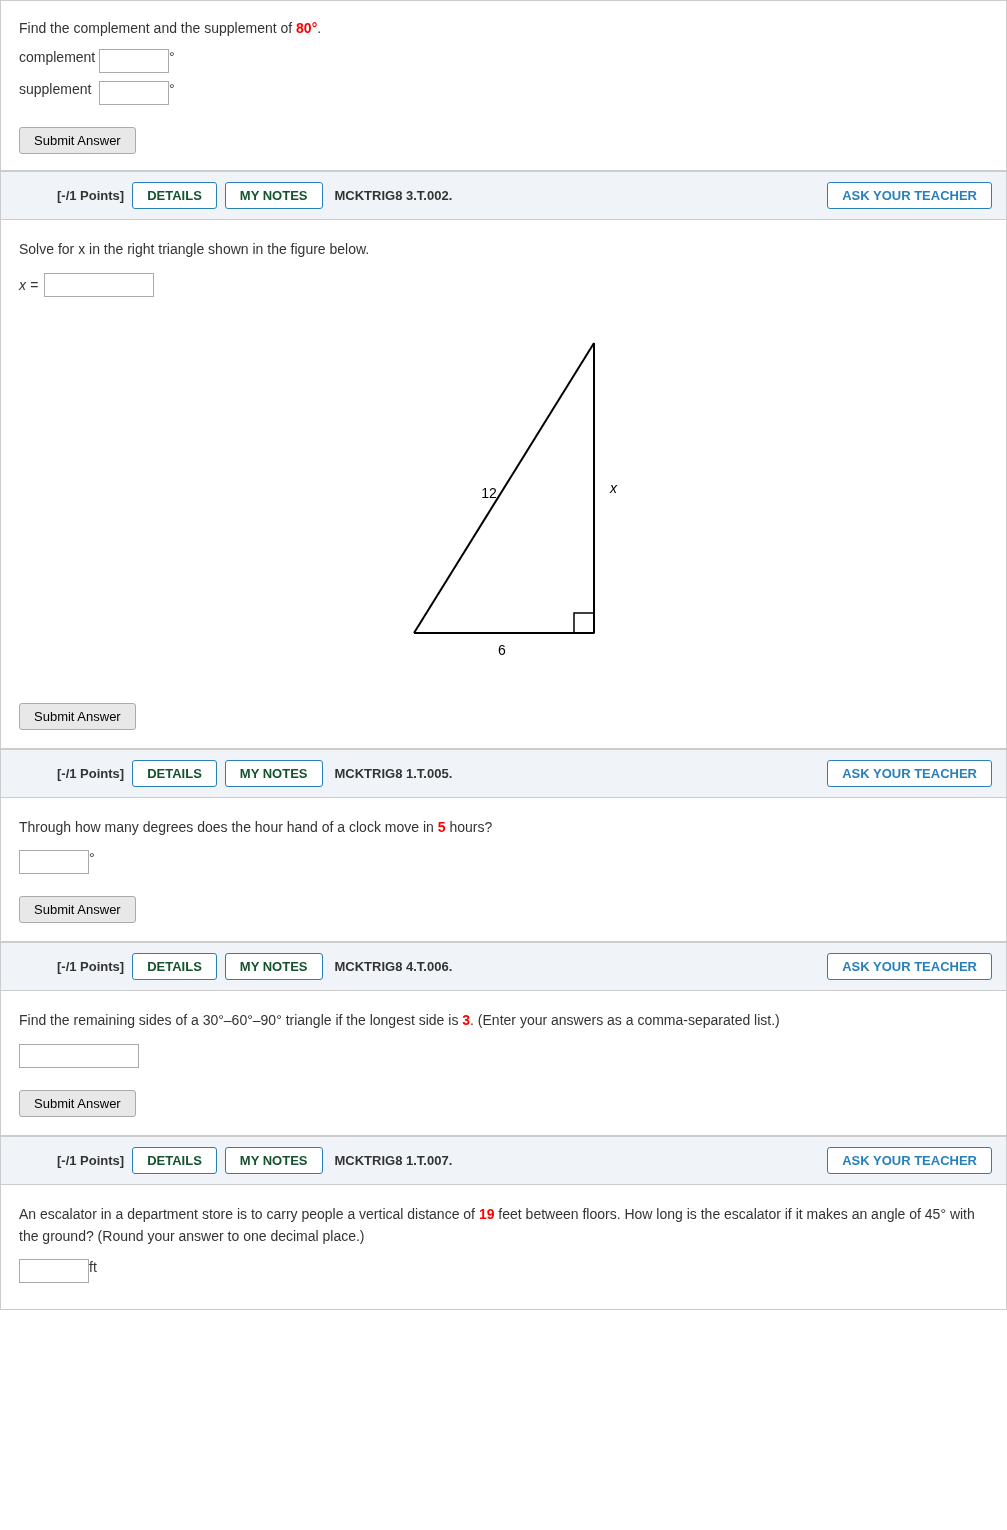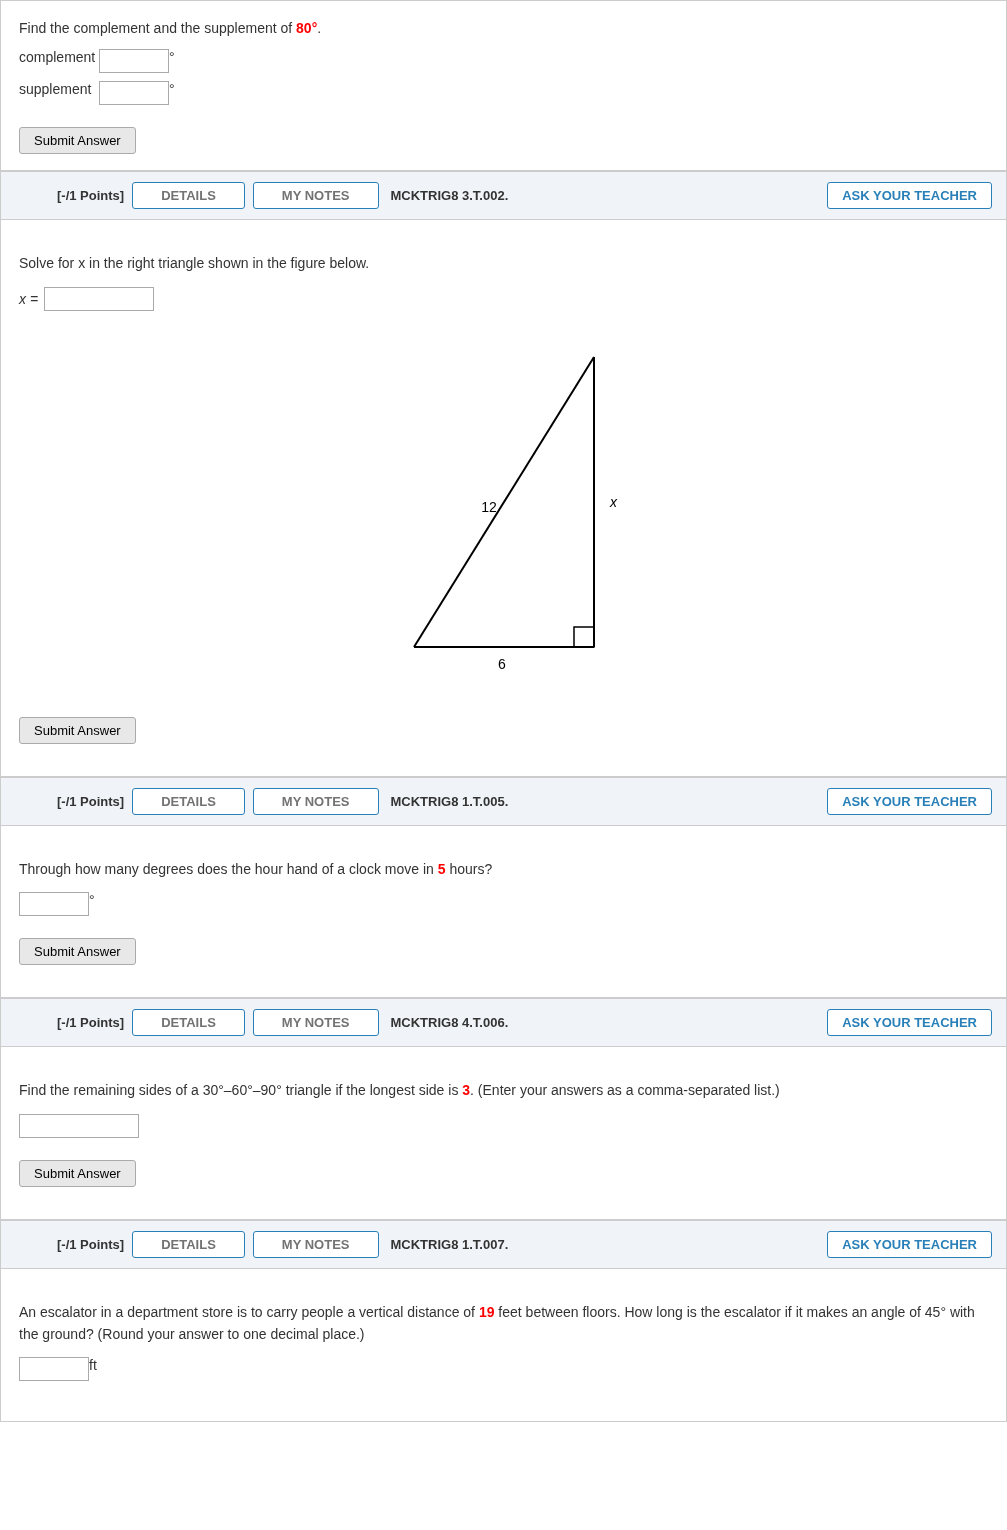--- a/index.html
+++ b/index.html
@@ -23,22 +23,22 @@
       font-size: 13px;
       font-weight: bold;
       color: #333;
       min-width: 90px;
       padding-left: 42px;
     }
 
     .btn-details, .btn-mynotes {
       border: 1.5px solid #2980b9;
       background: #fff;
-      color: #737373;
-      padding: 5px 28px;
+      color: #14532d;
+      padding: 5px 14px;
       font-size: 13px;
       font-weight: bold;
       cursor: pointer;
       border-radius: 3px;
     }
 
     .problem-code {
       font-size: 13px;
       font-weight: bold;
       color: #333;
@@ -51,21 +51,21 @@
       background: #fff;
       color: #2980b9;
       padding: 5px 14px;
       font-size: 13px;
       font-weight: bold;
       cursor: pointer;
       border-radius: 3px;
     }
 
     .section-body {
-      padding: 32px 18px;
+      padding: 18px 18px;
       background: #fff;
     }
 
     .problem-text {
       margin-bottom: 12px;
       font-size: 14px;
       line-height: 1.6;
     }
 
     .highlight-red { color: red; font-weight: bold; }

